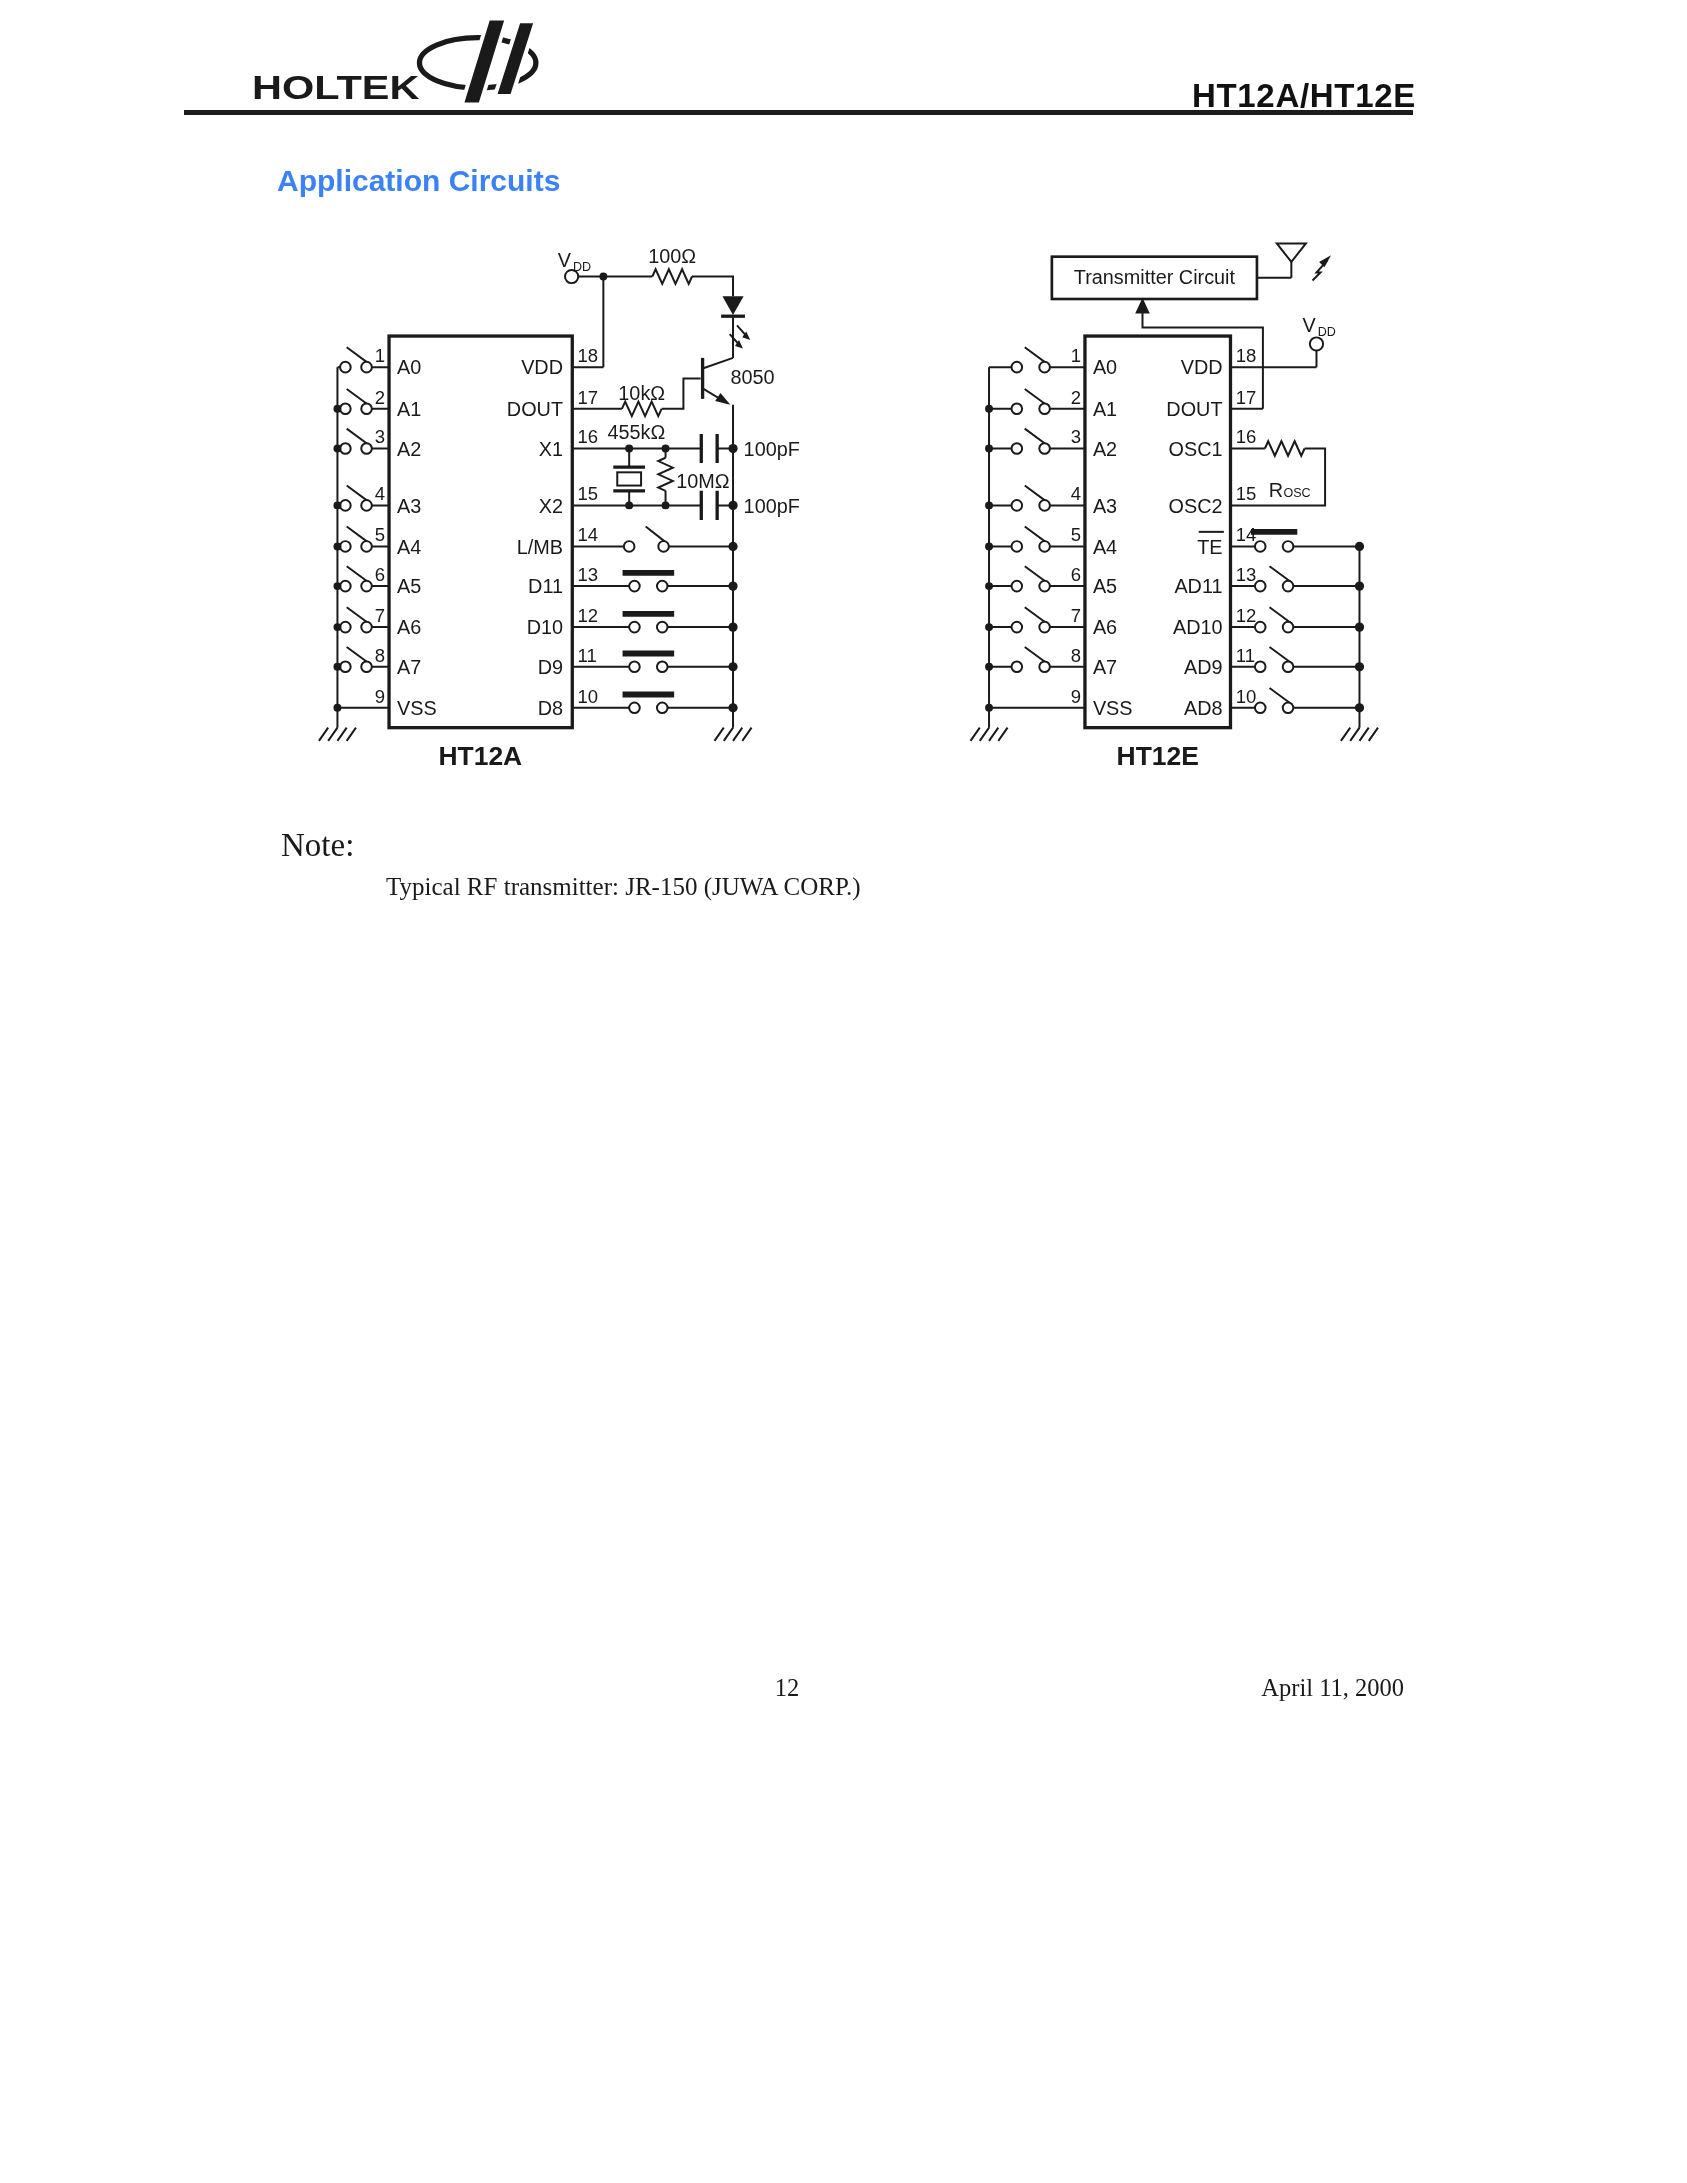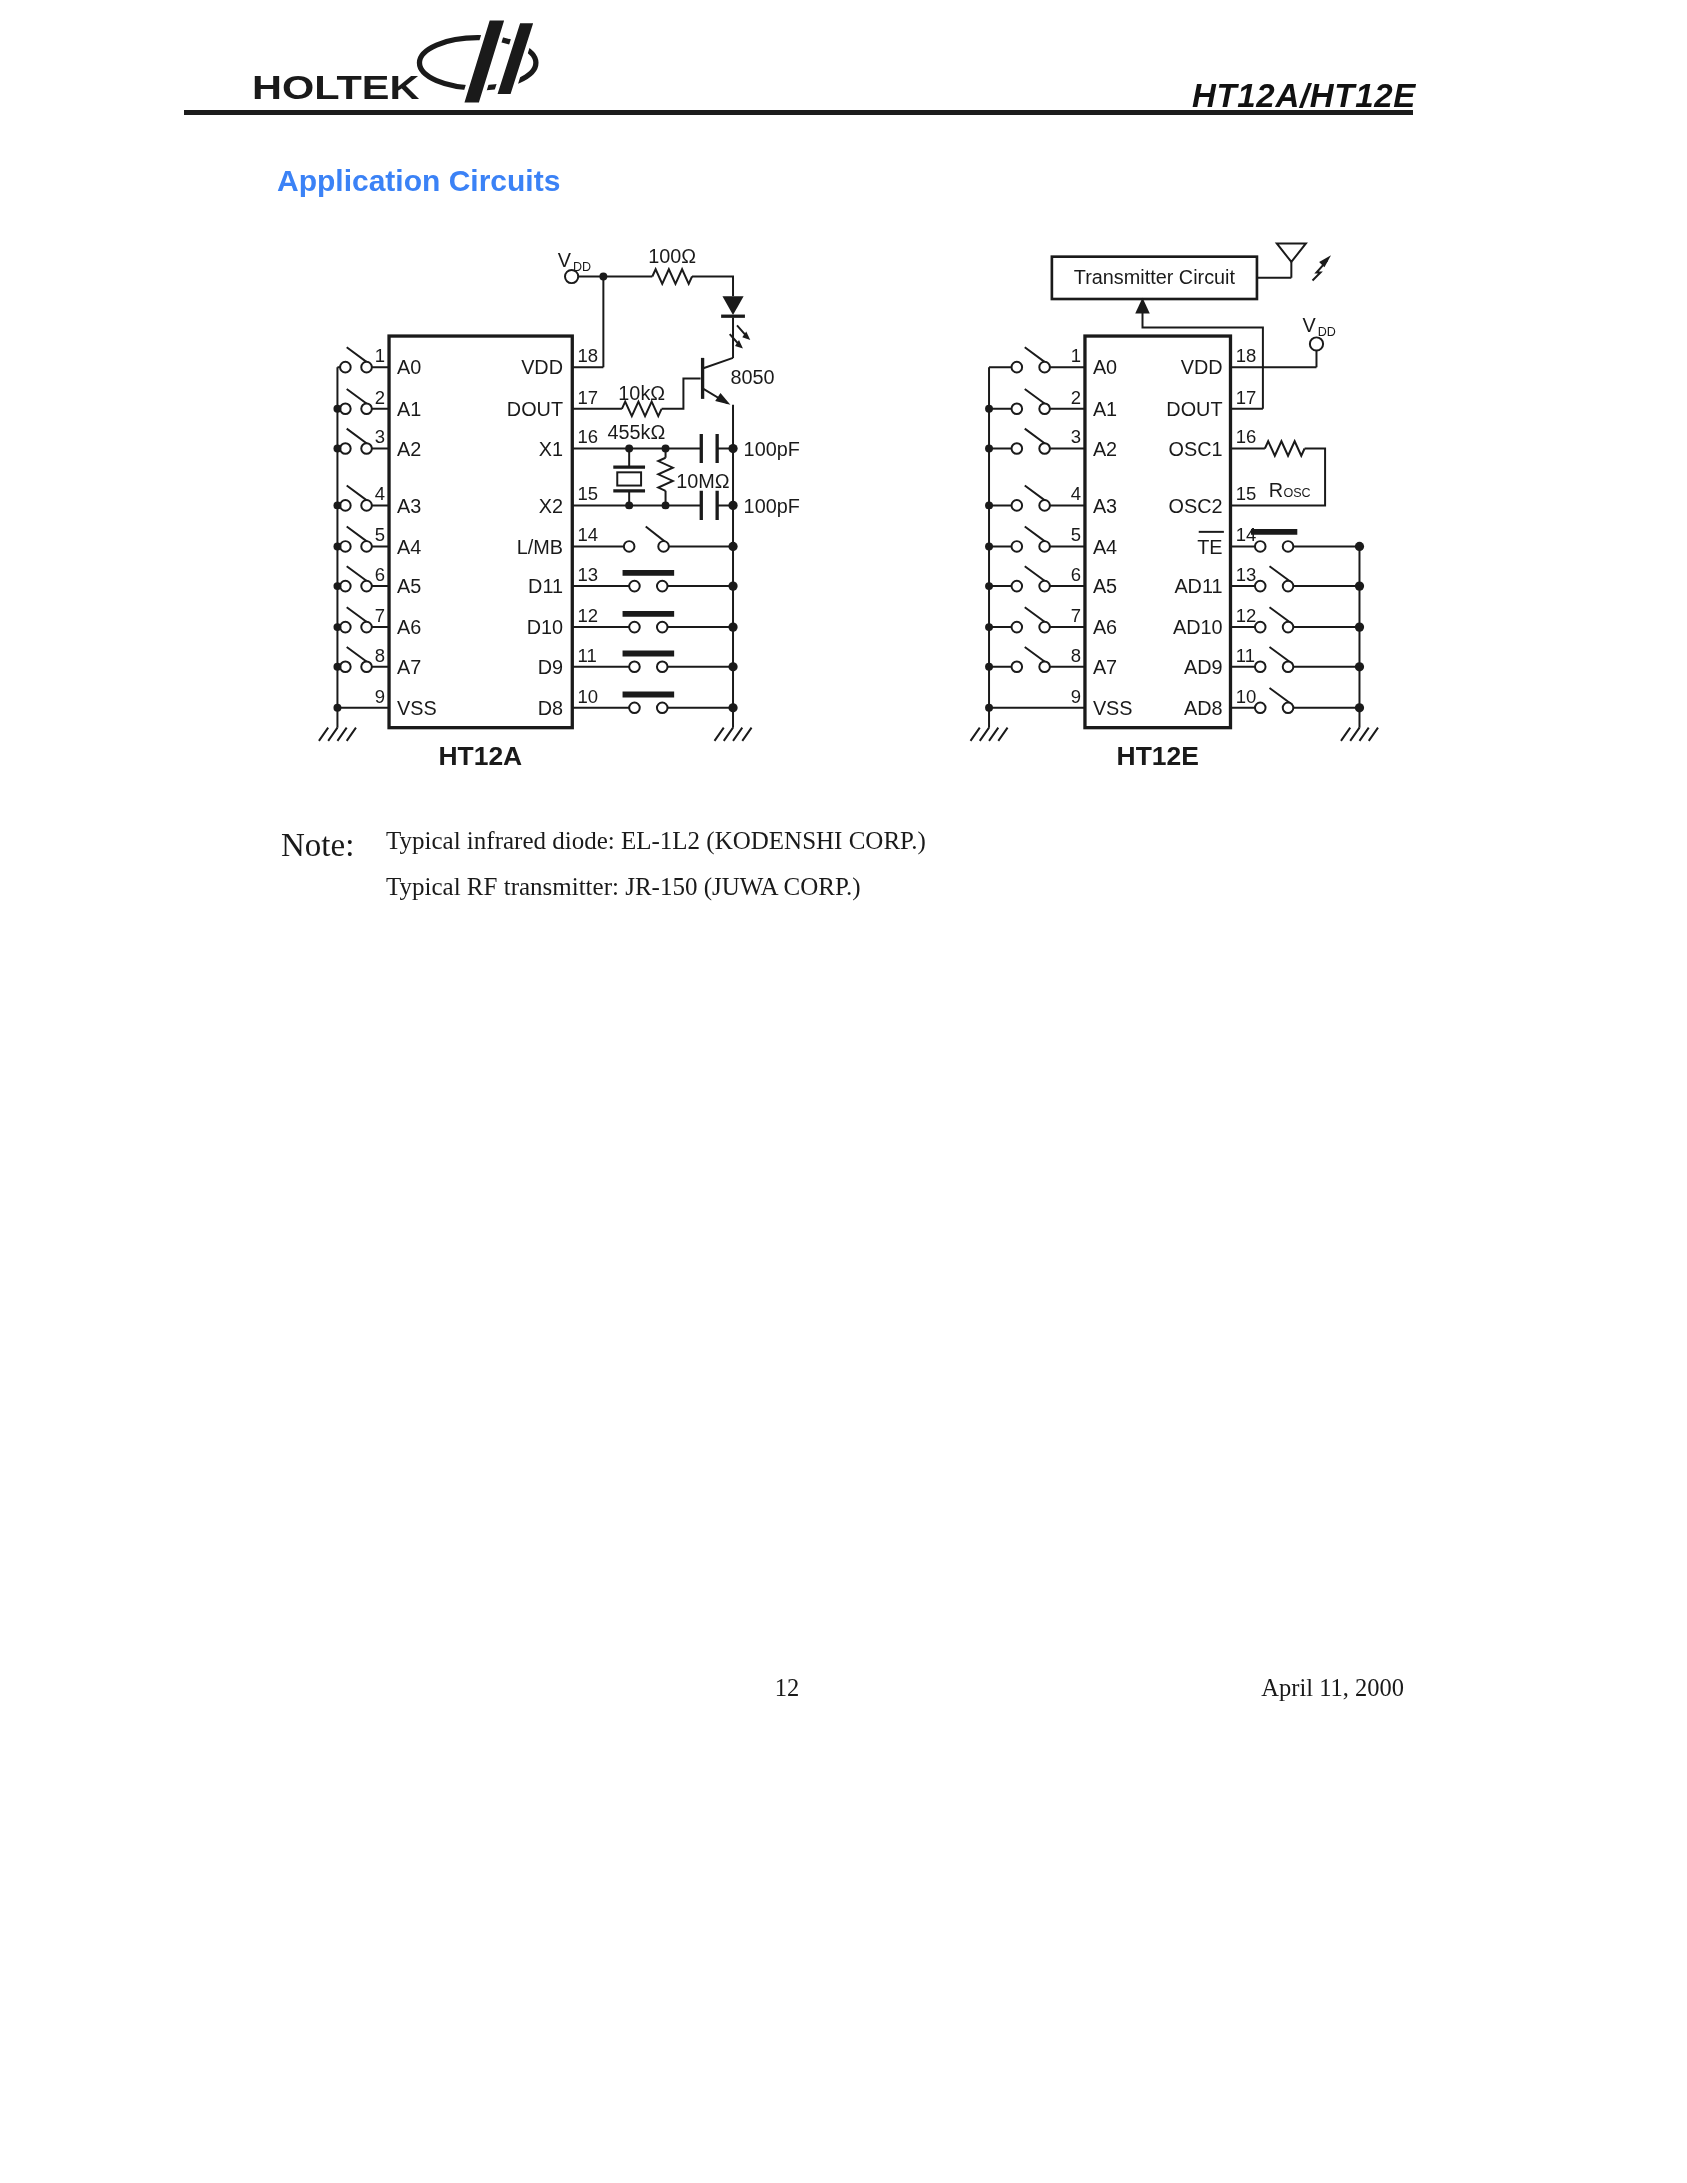--- a/index.html
+++ b/index.html
@@ -1,18 +1,18 @@
 <!DOCTYPE html>
 <html style="font-size:10.6px"><head>
 <meta charset="utf-8">
 <style>
   html,body{margin:0;padding:0;background:#e8e8e8;}
   .page{position:relative;width:1687px;height:2183px;background:#ffffff;overflow:hidden;
         font-family:"Liberation Sans",sans-serif;color:#1a1a1a;}
-  .doc-title{position:absolute;top:77px;right:271px;font-style:italic;font-weight:bold;
+  .doc-title{position:absolute;top:77px;right:271px;font-weight:bold;
              font-size:33px;letter-spacing:0.7px;color:#111;margin-left:48px;}
   .head-rule{position:absolute;left:184px;top:110px;width:1229px;height:4.6px;background:#1c1c1c;}
   .section-heading{position:absolute;left:277px;top:164px;font-weight:bold;font-size:30px;color:#3b82f6;}
   .note-prefix{position:absolute;left:281px;top:827px;font-family:"Liberation Serif",serif;font-size:33px;}
   .note-line1{position:absolute;left:386px;top:827px;font-family:"Liberation Serif",serif;font-size:25px;}
   .note-line2{position:absolute;left:386px;top:873px;font-family:"Liberation Serif",serif;font-size:25px;}
   .page-num{position:absolute;left:767px;top:1674px;width:40px;text-align:center;
             font-family:"Liberation Serif",serif;font-size:24.5px;}
   .page-date{position:absolute;right:283px;top:1674px;font-family:"Liberation Serif",serif;font-size:24.5px;text-align:right;}
   svg.schem{position:absolute;left:0;top:0;}
@@ -346,19 +346,18 @@
 
       <text class="t30" x="1969" y="502">V</text>
       <text class="sub" x="1992" y="508">DD</text>
       <text class="t30" x="1918" y="752">R</text>
       <text class="sub" x="1940" y="752">OSC</text>
       <text class="tb40" x="1750" y="1156" text-anchor="middle">HT12E</text>
     </g>
   </svg>
 
   <div class="note-prefix">Note:</div>
-  <div class="note-line1">Typical infrared diode: EL-1L2 (KODENSHI CORP.)</div>
   <div class="note-line2">Typical RF transmitter: JR-150 (JUWA CORP.)</div>
 
   <div class="page-num">12</div>
   <div class="page-date">April 11, 2000</div>
 </div>
 
 
 </body></html>

